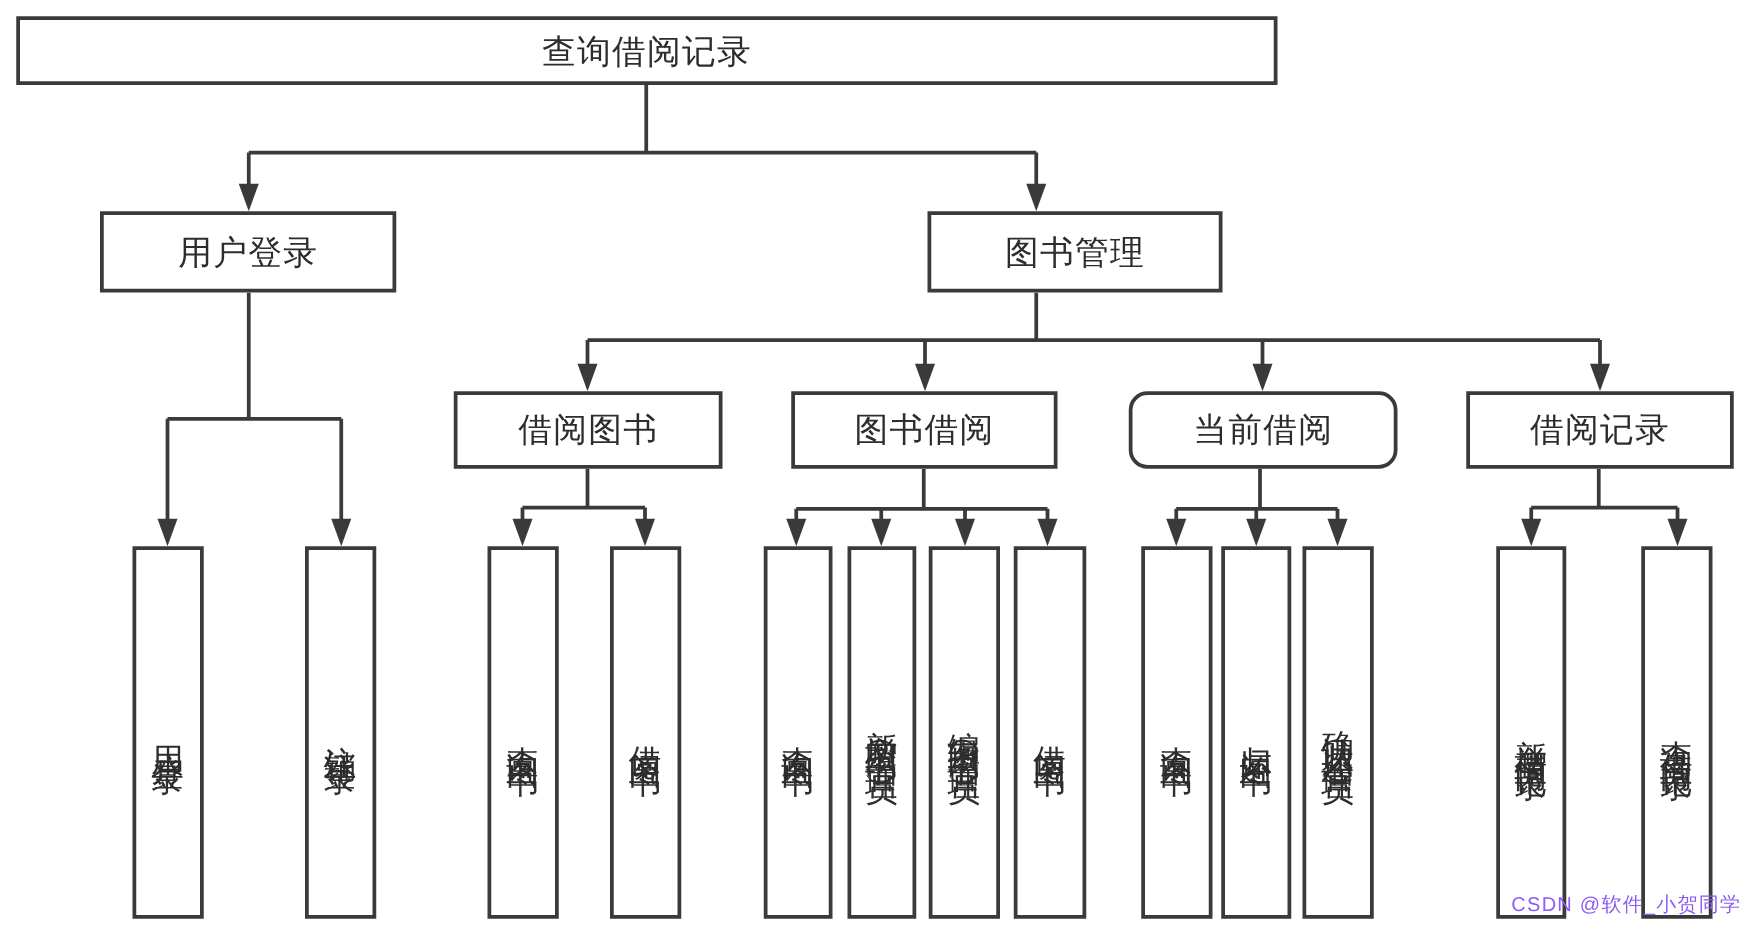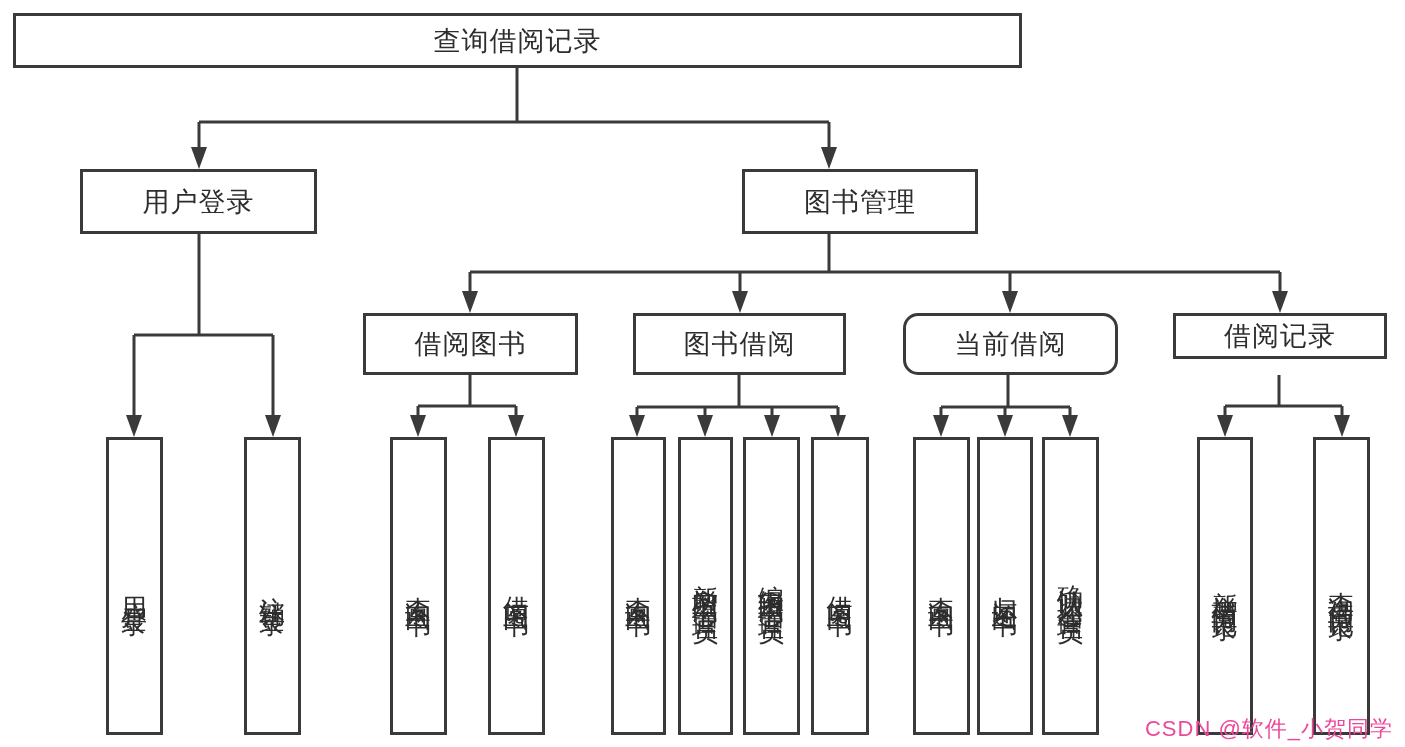--- a/index.html
+++ b/index.html
@@ -43,22 +43,22 @@
     stroke-width:3;
     fill:none;
   }
   #connector-layer polygon{
     fill:#3a3a3a;
   }
   .watermark{
     position:absolute;
     top:714px;
     right:12px;
-    font-size:22px;
-    color:#ec4899;
+    font-size:16px;
+    color:#8b5cf6;
     letter-spacing:1px;
     z-index:5;
     white-space:nowrap;
   }
 </style>
 </head>
 <body>
 
 <div id="canvas">
 
@@ -101,21 +101,21 @@
   </svg>
 
   <div class="box h-box" style="left:13px;top:13px;width:1009px;height:55px;">查询借阅记录</div>
 
   <div class="box h-box" style="left:80px;top:169px;width:237px;height:65px;">用户登录</div>
   <div class="box h-box" style="left:711px;top:169px;width:236px;height:65px;margin-left:31px;">图书管理</div>
 
   <div class="box h-box" style="left:363px;top:313px;width:215px;height:62px;">借阅图书</div>
   <div class="box h-box" style="left:633px;top:313px;width:213px;height:62px;">图书借阅</div>
   <div class="box h-box" style="left:903px;top:313px;width:215px;height:62px;border-radius:15px;">当前借阅</div>
-  <div class="box h-box" style="left:1173px;top:313px;width:214px;height:46px;">借阅记录</div>
+  <div class="box h-box" style="left:1173px;top:313px;width:214px;height:62px;">借阅记录</div>
 
   <div class="box v-box" style="left:106px;top:437px;width:57px;height:298px;">用户登录</div>
   <div class="box v-box" style="left:244px;top:437px;width:57px;height:298px;">注销登录</div>
 
   <div class="box v-box" style="left:390px;top:437px;width:57px;height:298px;">查询图书</div>
   <div class="box v-box" style="left:488px;top:437px;width:57px;height:298px;">借阅图书</div>
 
   <div class="box v-box" style="left:611px;top:437px;width:55px;height:298px;">查询图书</div>
   <div class="box v-box" style="left:678px;top:437px;width:55px;height:298px;">新增图书（管理员）</div>
   <div class="box v-box" style="left:743px;top:437px;width:57px;height:298px;">编辑图书（管理员）</div>

